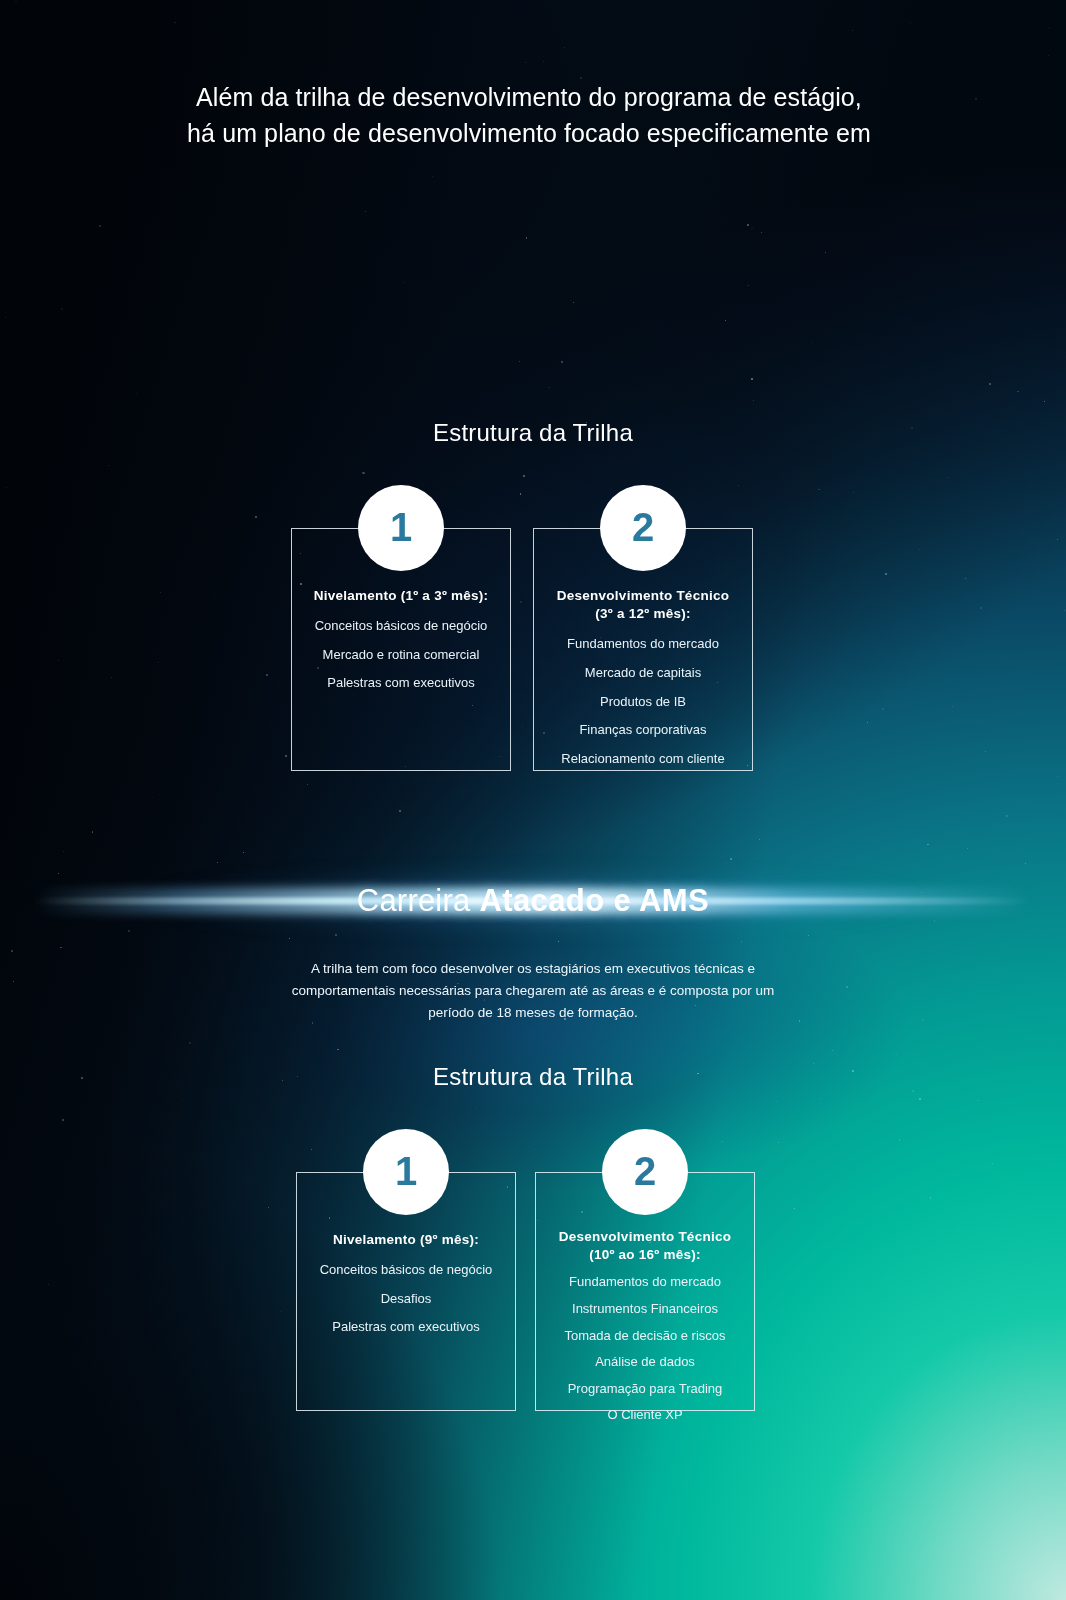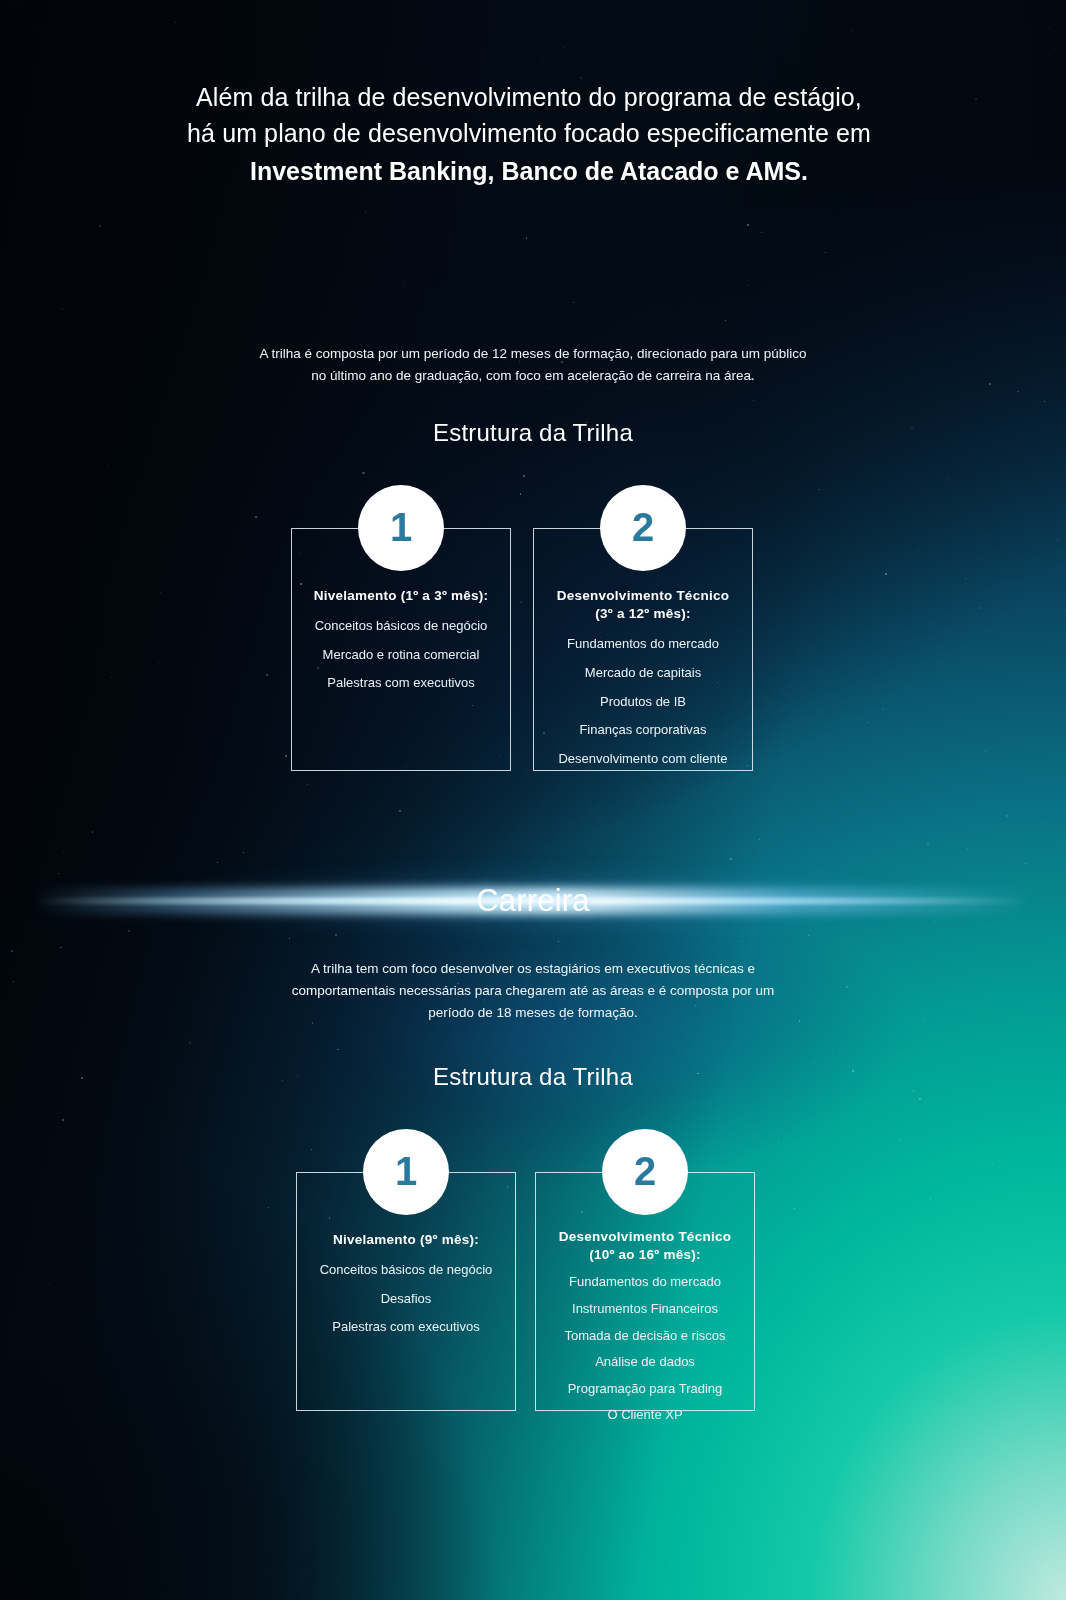--- a/index.html
+++ b/index.html
@@ -310,28 +310,23 @@
       <i style="left:989.2px;top:382.8px;width:2.1px;height:2.1px;opacity:0.47"></i>
       <i style="left:886.1px;top:1277.7px;width:1.3px;height:1.3px;opacity:0.19"></i>
       <i style="left:13.3px;top:981.0px;width:1.0px;height:1.0px;opacity:0.55"></i>
     </div>
 
   <div class="content">
 
     <div class="intro">
       <span class="l">Além da trilha de desenvolvimento do programa de estágio,</span>
       <span class="l">há um plano de desenvolvimento focado especificamente em</span>
-      <span class="l bold">Investment Banking, Banco de Atacado e AMS.</span>
-    </div>
-
-
-    <div class="lead" style="top:343px">
-      <div>A trilha é composta por um período de 12 meses de formação, direcionado para um público</div>
-      <div>no último ano de graduação, com foco em aceleração de carreira na área.</div>
-    </div>
+    </div>
+
+
 
     <div class="struct" style="top:419px">Estrutura da Trilha</div>
 
     <div class="cards" style="top:528px;height:250px">
       <div class="card" style="left:291px;top:0;width:220px;height:243px">
         <div class="num">1</div>
         <div class="hd">
           <div>Nivelamento (1º a 3º mês):</div>
         </div>
         <div class="it">Conceitos básicos de negócio</div>
@@ -342,33 +337,34 @@
       <div class="card" style="left:533px;top:0;width:220px;height:243px">
         <div class="num">2</div>
         <div class="hd">
           <div>Desenvolvimento Técnico</div>
           <div>(3º a 12º mês):</div>
         </div>
         <div class="it">Fundamentos do mercado</div>
         <div class="it">Mercado de capitais</div>
         <div class="it">Produtos de IB</div>
         <div class="it">Finanças corporativas</div>
-        <div class="it">Desenvolvimento com cliente</div>
+        <div class="it">Relacionamento com cliente</div>
       </div>
     </div>
 
 
     <div class="streak-wrap" style="top:853px">
       <div class="streak">
         <span class="beam wide"></span>
         <span class="beam"></span>
         <span class="beam thin"></span>
       </div>
       <div class="sec-title">
         <span>Carreira</span>
+        <b>Atacado e AMS</b>
       </div>
     </div>
 
     <div class="lead" style="top:958px">
       <div>A trilha tem com foco desenvolver os estagiários em executivos técnicas e</div>
       <div>comportamentais necessárias para chegarem até as áreas e é composta por um</div>
       <div>período de 18 meses de formação.</div>
     </div>
 
     <div class="struct" style="top:1063px">Estrutura da Trilha</div>

